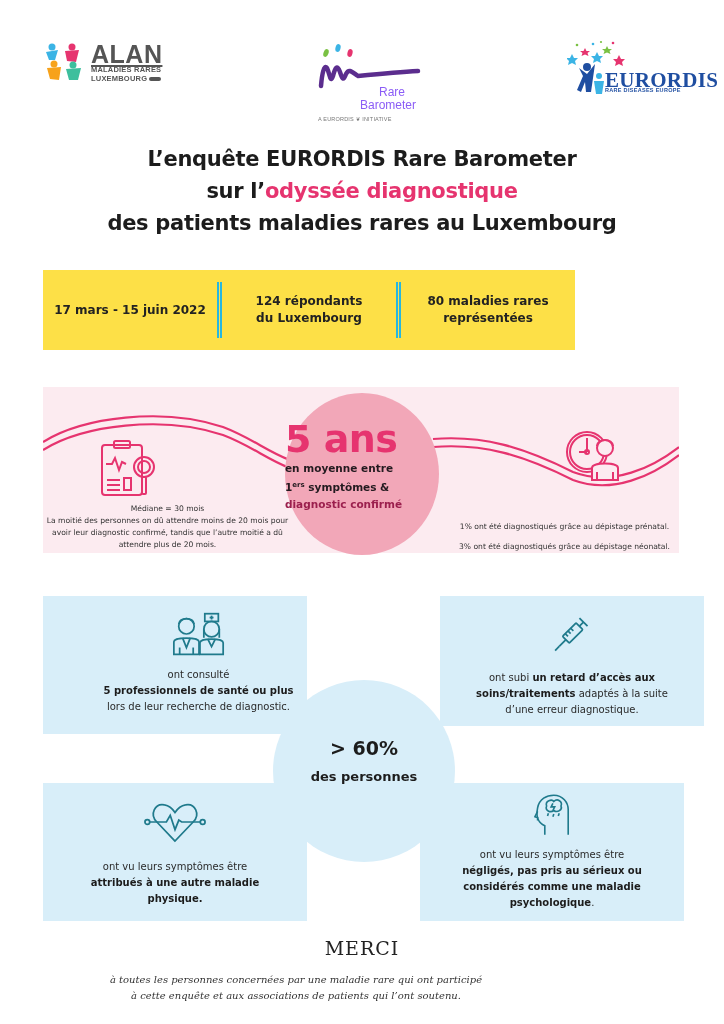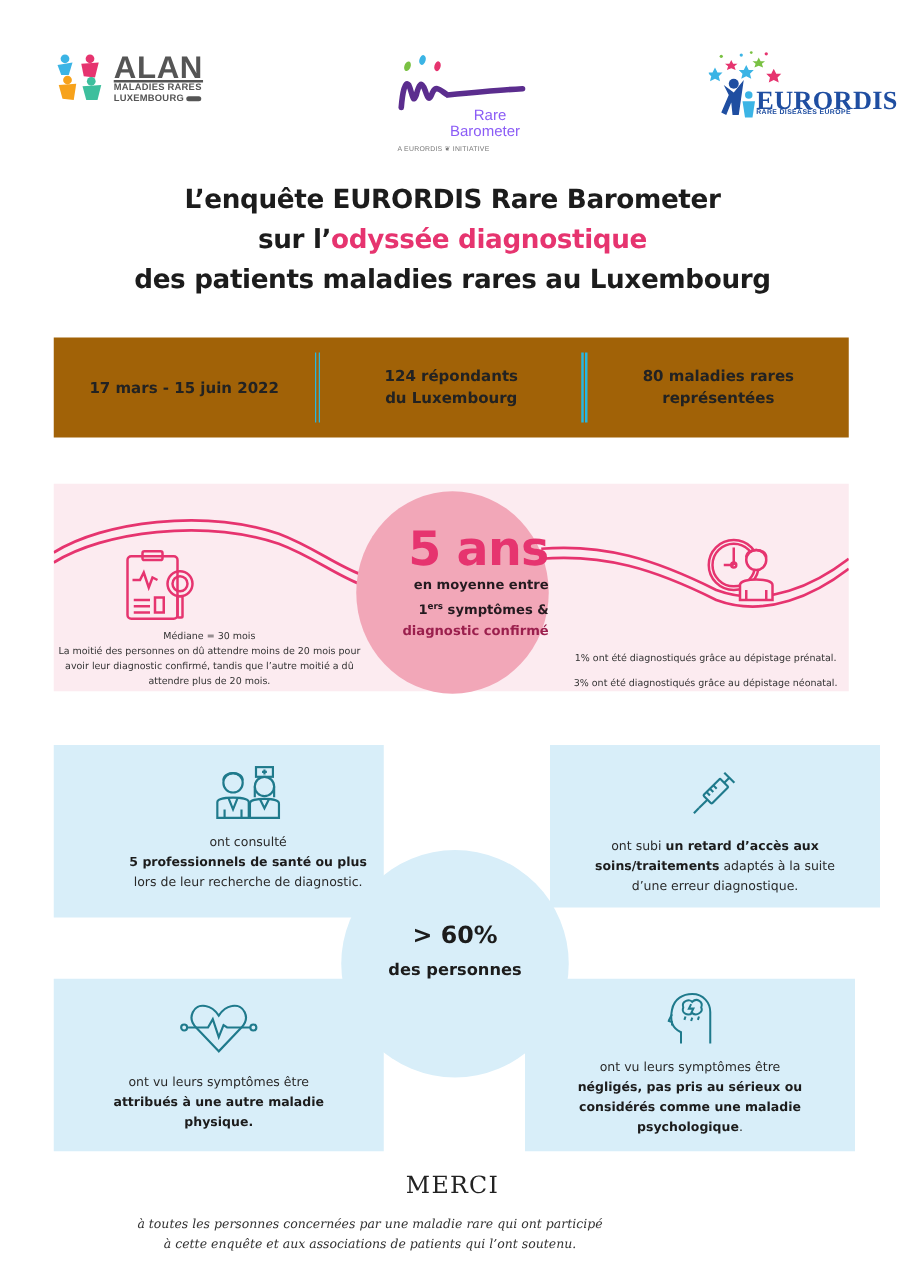--- a/index.html
+++ b/index.html
@@ -23,31 +23,31 @@
   .logo-eurordis { position: absolute; left: 567px; top: 40px; width: 130px; height: 60px; }
   .eu-mark { position: absolute; left: 0; top: 0; width: 60px; height: 55px; }
   .eu-title { position: absolute; left: 38px; top: 28px; font-family: Liberation Serif, serif; font-weight: bold; font-size: 21px; color: #1f4ea1; letter-spacing: 0.3px; }
   .eu-sub { position: absolute; left: 38px; top: 47px; font-family: "Liberation Sans", sans-serif; font-weight: bold; font-size: 5.5px; color: #1f4ea1; letter-spacing: 0.3px; }
 
   
   .title { position: absolute; left: 0; top: 143px; width: 724px; text-align: center; font-family: "DejaVu Sans", sans-serif; font-weight: bold; font-size: 21px; line-height: 32px; color: #1c1c1c; letter-spacing: -0.3px; }
   .title .accent { color: #e6346f; }
 
   
-  .stats { position: absolute; left: 43px; top: 270px; width: 636px; height: 80px; background: #a16207; display: flex; align-items: center; }
+  .stats { position: absolute; left: 43px; top: 270px; width: 532px; height: 80px; background: #fde047; display: flex; align-items: center; }
   .stat { flex: 1; text-align: center; font-weight: bold; font-size: 12px; line-height: 17px; color: #222; }
   .stat-sep { width: 5px; height: 56px; position: relative; }
   .stat-sep::before, .stat-sep::after { content: ""; position: absolute; top: 0; width: 1.5px; height: 100%; background: #27b7e0; }
   .stat-sep::before { left: 0; }
   .stat-sep::after { left: 3px; }
 
   
   .pink { position: absolute; left: 43px; top: 387px; width: 636px; height: 166px; background: #fcebf0; overflow: visible; }
   .wave { position: absolute; left: 43px; top: 387px; width: 636px; height: 166px; }
-  .circle-pink { position: absolute; left: 285px; top: 393px; width: 154px; height: 162px; border-radius: 50%; background: #f2a7b8; text-align: right; }
+  .circle-pink { position: absolute; left: 285px; top: 393px; width: 154px; height: 162px; border-radius: 50%; background: #f2a7b8; text-align: left; }
   .big5 { margin-top: 25px; font-family: "DejaVu Sans", sans-serif; font-weight: bold; font-size: 38px; line-height: 42px; color: #e6346f; letter-spacing: -0.5px; }
   .circ-txt { font-weight: bold; font-size: 10.5px; line-height: 17px; color: #231a1f; }
   .circ-txt sup { font-size: 7px; vertical-align: 4px; }
   .circ-txt.accent { color: #9b1f4d; }
 
   .icon-clip { position: absolute; left: 100px; top: 440px; width: 62px; height: 58px; }
   .icon-clock { position: absolute; left: 565px; top: 430px; width: 64px; height: 52px; }
 
   .med { position: absolute; left: 40px; top: 503px; width: 255px; text-align: center; font-size: 7.6px; line-height: 12px; color: #333; }
   .screen { position: absolute; left: 452px; top: 517px; width: 225px; text-align: center; font-size: 7.6px; line-height: 19.5px; color: #333; }

